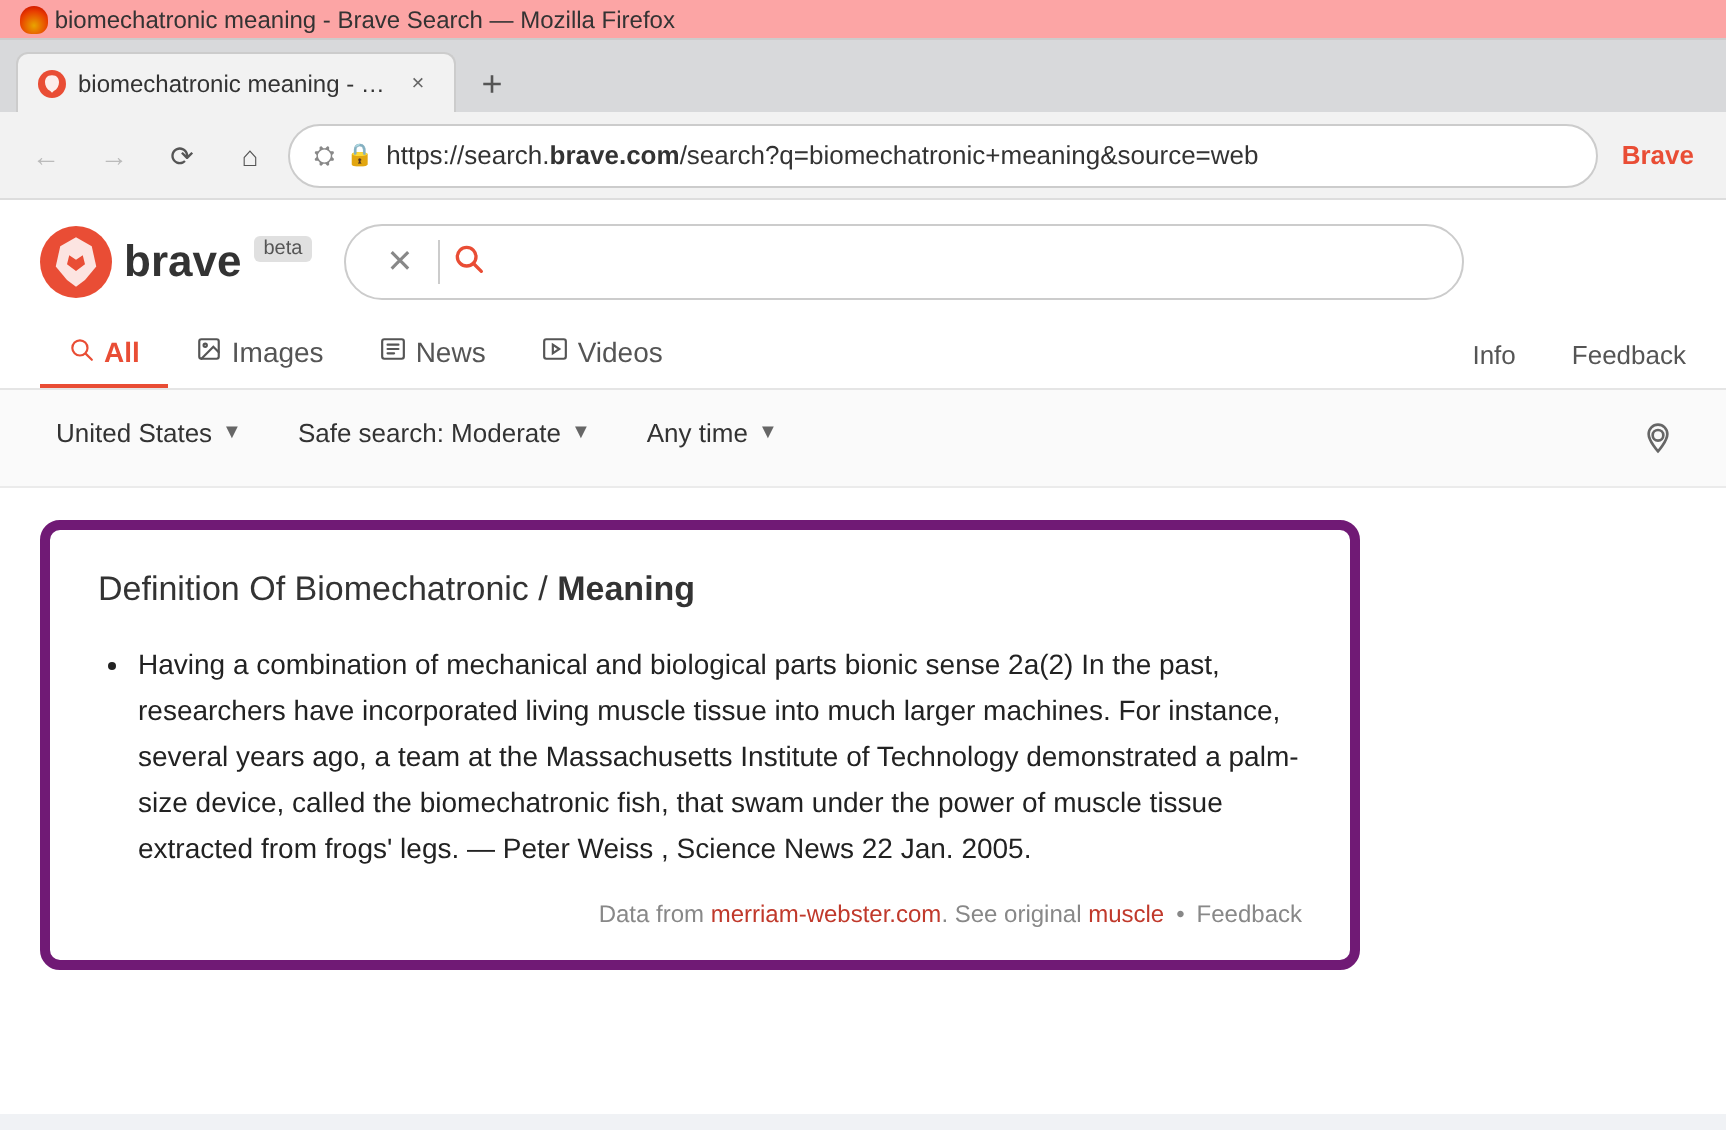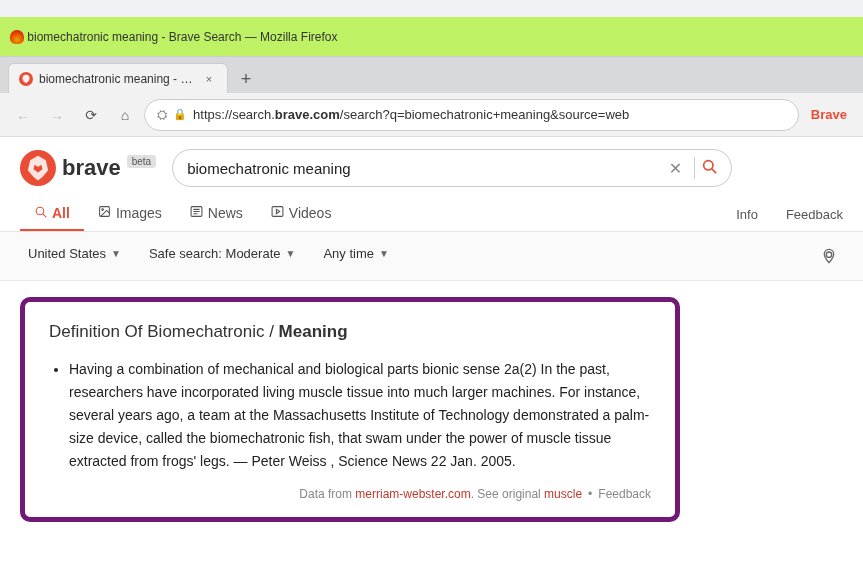--- a/index.html
+++ b/index.html
@@ -1,28 +1,27 @@
 <!DOCTYPE html>
 <html><head>
   <meta charset="utf-8">
   <style>
     * { margin: 0; padding: 0; box-sizing: border-box; }
     body { font-family: -apple-system, BlinkMacSystemFont, 'Segoe UI', Arial, sans-serif; background: #f0f2f5; width: 863px; height: 565px; overflow: hidden; }
 
     
     .titlebar {
-      background: #bef264;
-      height: 40px;
+      background: #fca5a5;
+      height: 20px;
       display: flex;
       align-items: center;
       padding: 0 10px;
       font-size: 12px;
       color: #333;
       border-bottom: 1px solid #ccc;
-      margin-top: 17px;
     }
 
     
     .tabbar {
       background: #d8d9db;
       height: 36px;
       display: flex;
       align-items: flex-end;
       padding: 0 8px;
     }
@@ -315,21 +314,20 @@
         <svg class="brave-logo-icon" viewBox="0 0 32 32" xmlns="http://www.w3.org/2000/svg">
           <circle cx="16" cy="16" r="16" fill="#e94d35"></circle>
           <path d="M16 5 L9 9 L7 18 L12 24 L16 27 L20 24 L25 18 L23 9 Z" fill="white" opacity="0.85"></path>
           <path d="M13 13 L16 15 L19 13 L20 17 L16 20 L12 17 Z" fill="#e94d35"></path>
         </svg>
         <span class="brave-logo-text">brave</span>
         <span class="beta-badge">beta</span>
       </div>
 
       <div class="search-box-wrapper">
-        <input class="search-input" type="text" value="biomechatronic meaning" style="">
         <span class="search-clear">✕</span>
         <div class="search-divider"></div>
         <span class="search-submit">
           <svg width="16" height="16" viewBox="0 0 24 24" fill="none" stroke="#e94d35" stroke-width="2.5" stroke-linecap="round">
             <circle cx="11" cy="11" r="7"></circle>
             <line x1="16.5" y1="16.5" x2="22" y2="22"></line>
           </svg>
         </span>
       </div>
     </div>

